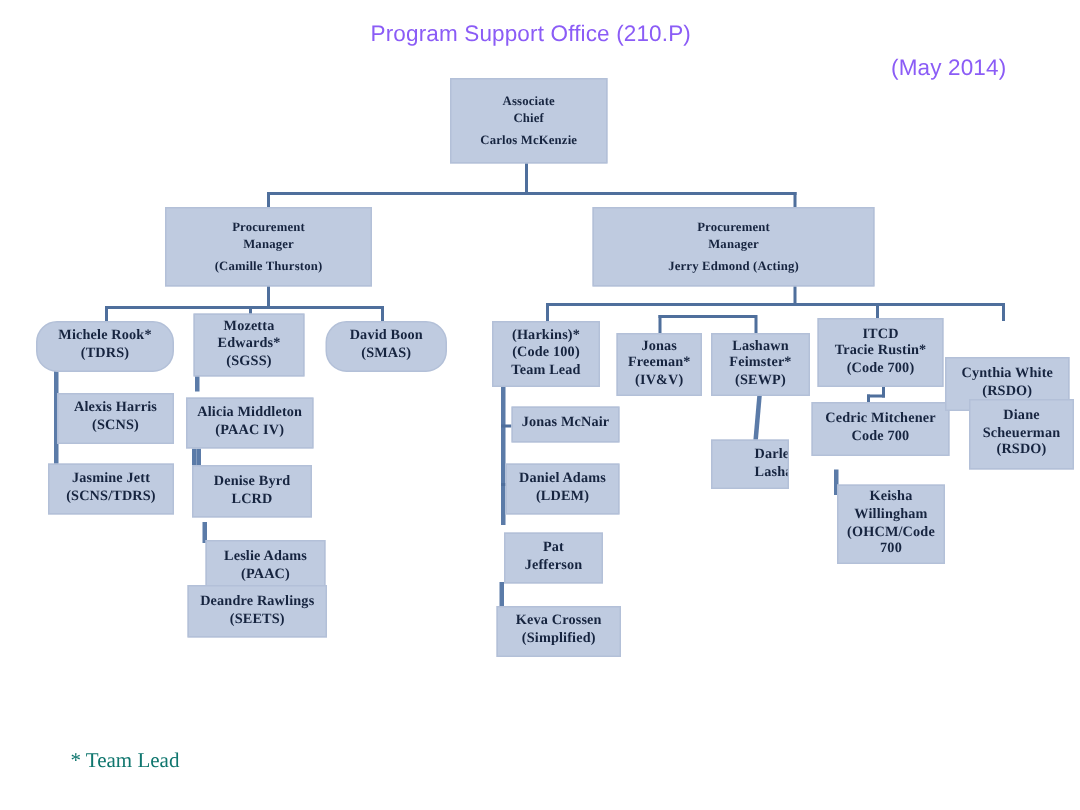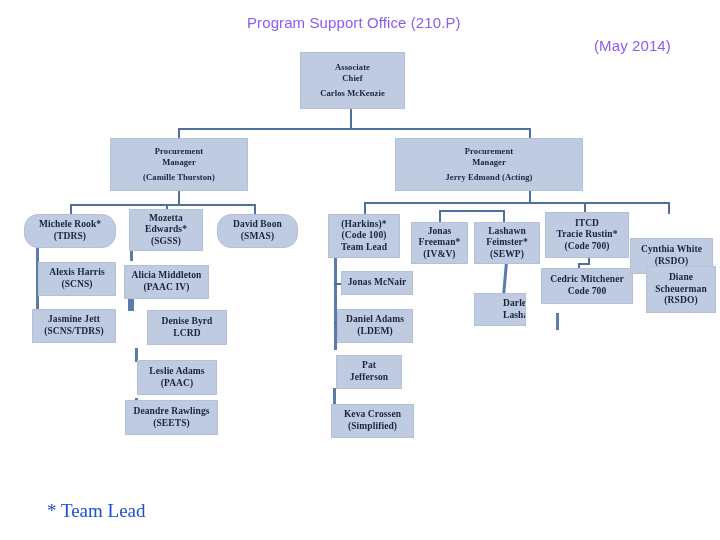--- a/index.html
+++ b/index.html
@@ -24,22 +24,22 @@
     letter-spacing: 0.1px;
   }
   #chart-title { left: 247px; top: 14px; }
   #chart-date  { left: 594px; top: 37px; }
 
   .footnote {
     position: absolute;
     left: 47px;
     top: 500px;
     font-family: "Liberation Serif", "DejaVu Serif", serif;
-    font-size: 19px;
-    color: #1d4ed8;
+    font-size: 14px;
+    color: #0f766e;
     white-space: nowrap;
   }
 
   
   .ln {
     position: absolute;
     background: #4f6f9c;
   }
   .ln.v { width: 2px; }
   .ln.h { height: 2px; }
@@ -158,29 +158,29 @@
 
   <div class="box sz9" style="left:129px; top:209px; width:74px; height:42px;">
     <span class="ln1">Mozetta</span>
     <span class="ln2">Edwards*</span>
     <span class="ln3">(SGSS)</span>
   </div>
   <div class="box sz9" style="left:124px; top:265px; width:85px; height:34px;">
     <span class="ln1">Alicia Middleton</span>
     <span class="ln2">(PAAC IV)</span>
   </div>
-  <div class="box sz9" style="left:128px; top:310px; width:80px; height:35px;margin-left:19px;">
+  <div class="box sz9" style="left:128px; top:310px; width:80px; height:35px;">
     <span class="ln1">Denise Byrd</span>
     <span class="ln2">LCRD</span>
   </div>
   <div class="box sz9" style="left:137px; top:360px; width:80px; height:35px;">
     <span class="ln1">Leslie Adams</span>
     <span class="ln2">(PAAC)</span>
   </div>
-  <div class="box sz9" style="left:125px; top:400px; width:93px; height:35px;">
+  <div class="box sz9" style="left:125px; top:390px; width:93px; height:35px;">
     <span class="ln1">Deandre Rawlings</span>
     <span class="ln2">(SEETS)</span>
   </div>
 
   <div class="box sz9" style="left:217px; top:214px; width:81px; height:34px;border-radius:14px;">
     <span class="ln1">David Boon</span>
     <span class="ln2">(SMAS)</span>
   </div>
 
   <div class="box sz9" style="left:328px; top:214px; width:72px; height:44px;">
@@ -222,20 +222,26 @@
 
   <div class="box sz9" style="left:545px; top:212px; width:84px; height:46px;">
     <span class="ln1">ITCD</span>
     <span class="ln2">Tracie Rustin*</span>
     <span class="ln3">(Code 700)</span>
   </div>
   <div class="box sz9" style="left:541px; top:268px; width:92px; height:36px;">
     <span class="ln1">Cedric Mitchener</span>
     <span class="ln2">Code 700</span>
   </div>
+  <div class="box sz9" style="left:558px; top:323px; width:72px; height:53px;">
+    <span class="ln1">Keisha</span>
+    <span class="ln2">Willingham</span>
+    <span class="ln3">(OHCM/Code</span>
+    <span class="ln4">700</span>
+  </div>
 
   <div class="box sz9" style="left:630px; top:214px; width:83px; height:36px;margin-top:24px;">
     <span class="ln1">Cynthia White</span>
     <span class="ln2">(RSDO)</span>
   </div>
   <div class="box sz9" style="left:646px; top:266px; width:70px; height:47px;">
     <span class="ln1">Diane</span>
     <span class="ln2">Scheuerman</span>
     <span class="ln3">(RSDO)</span>
   </div>

